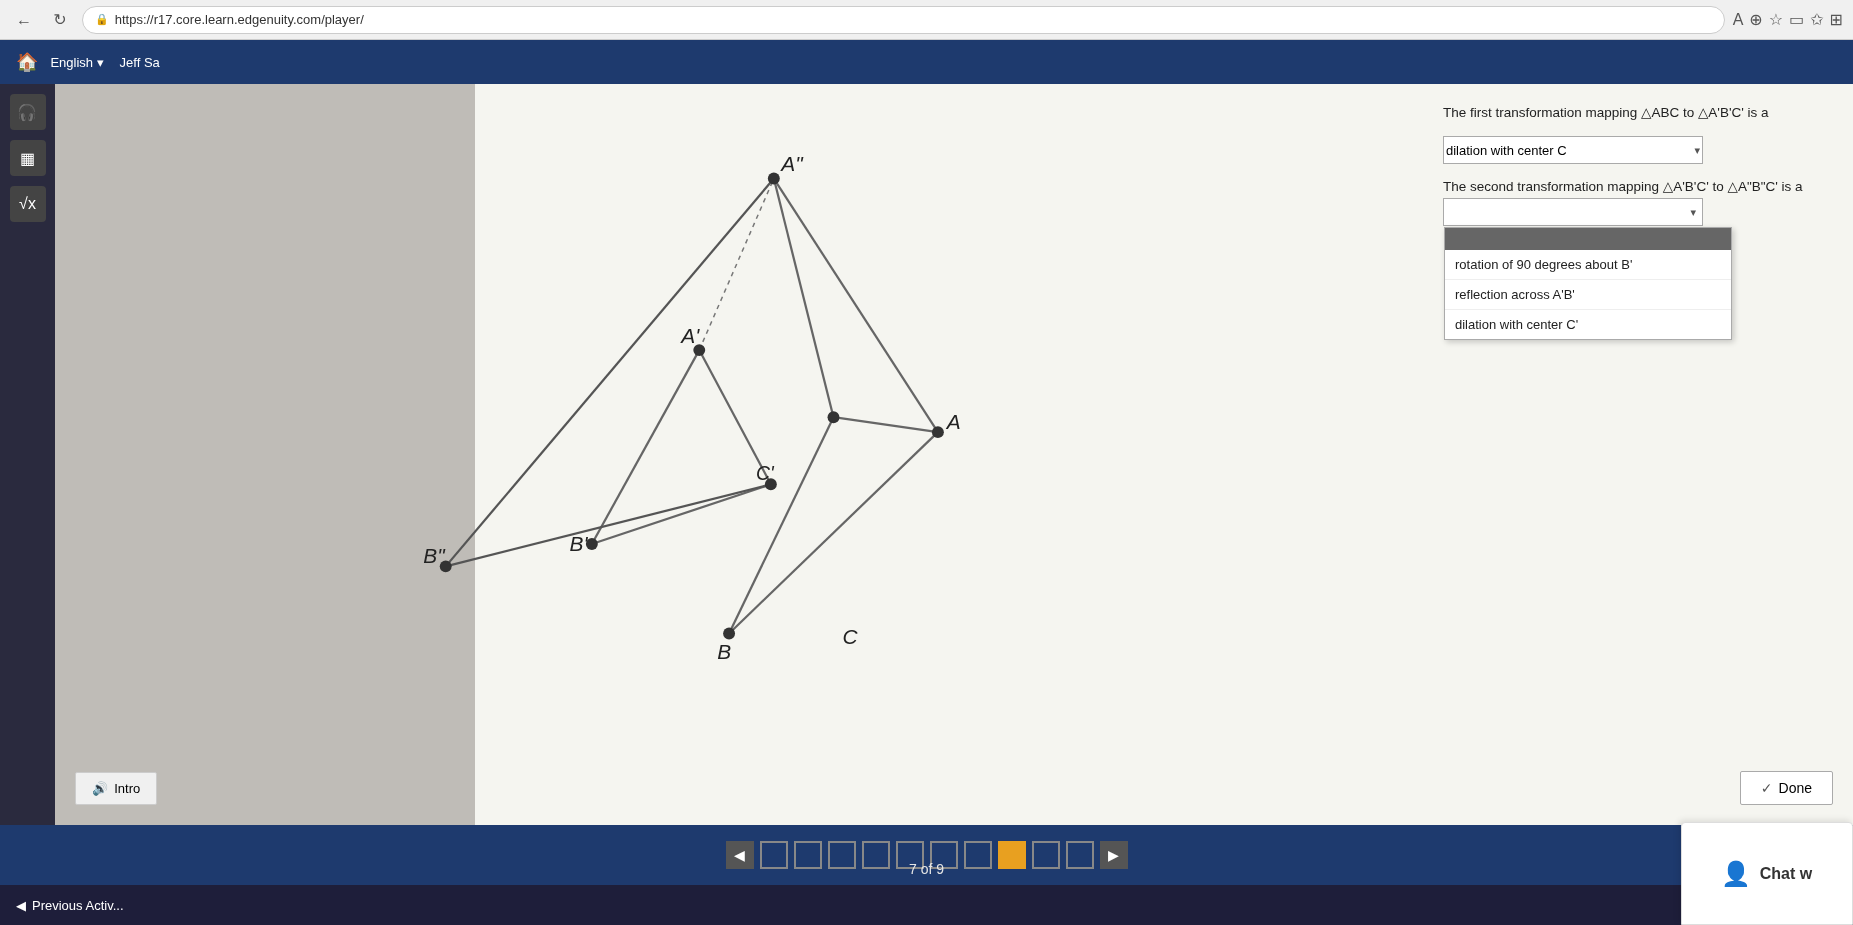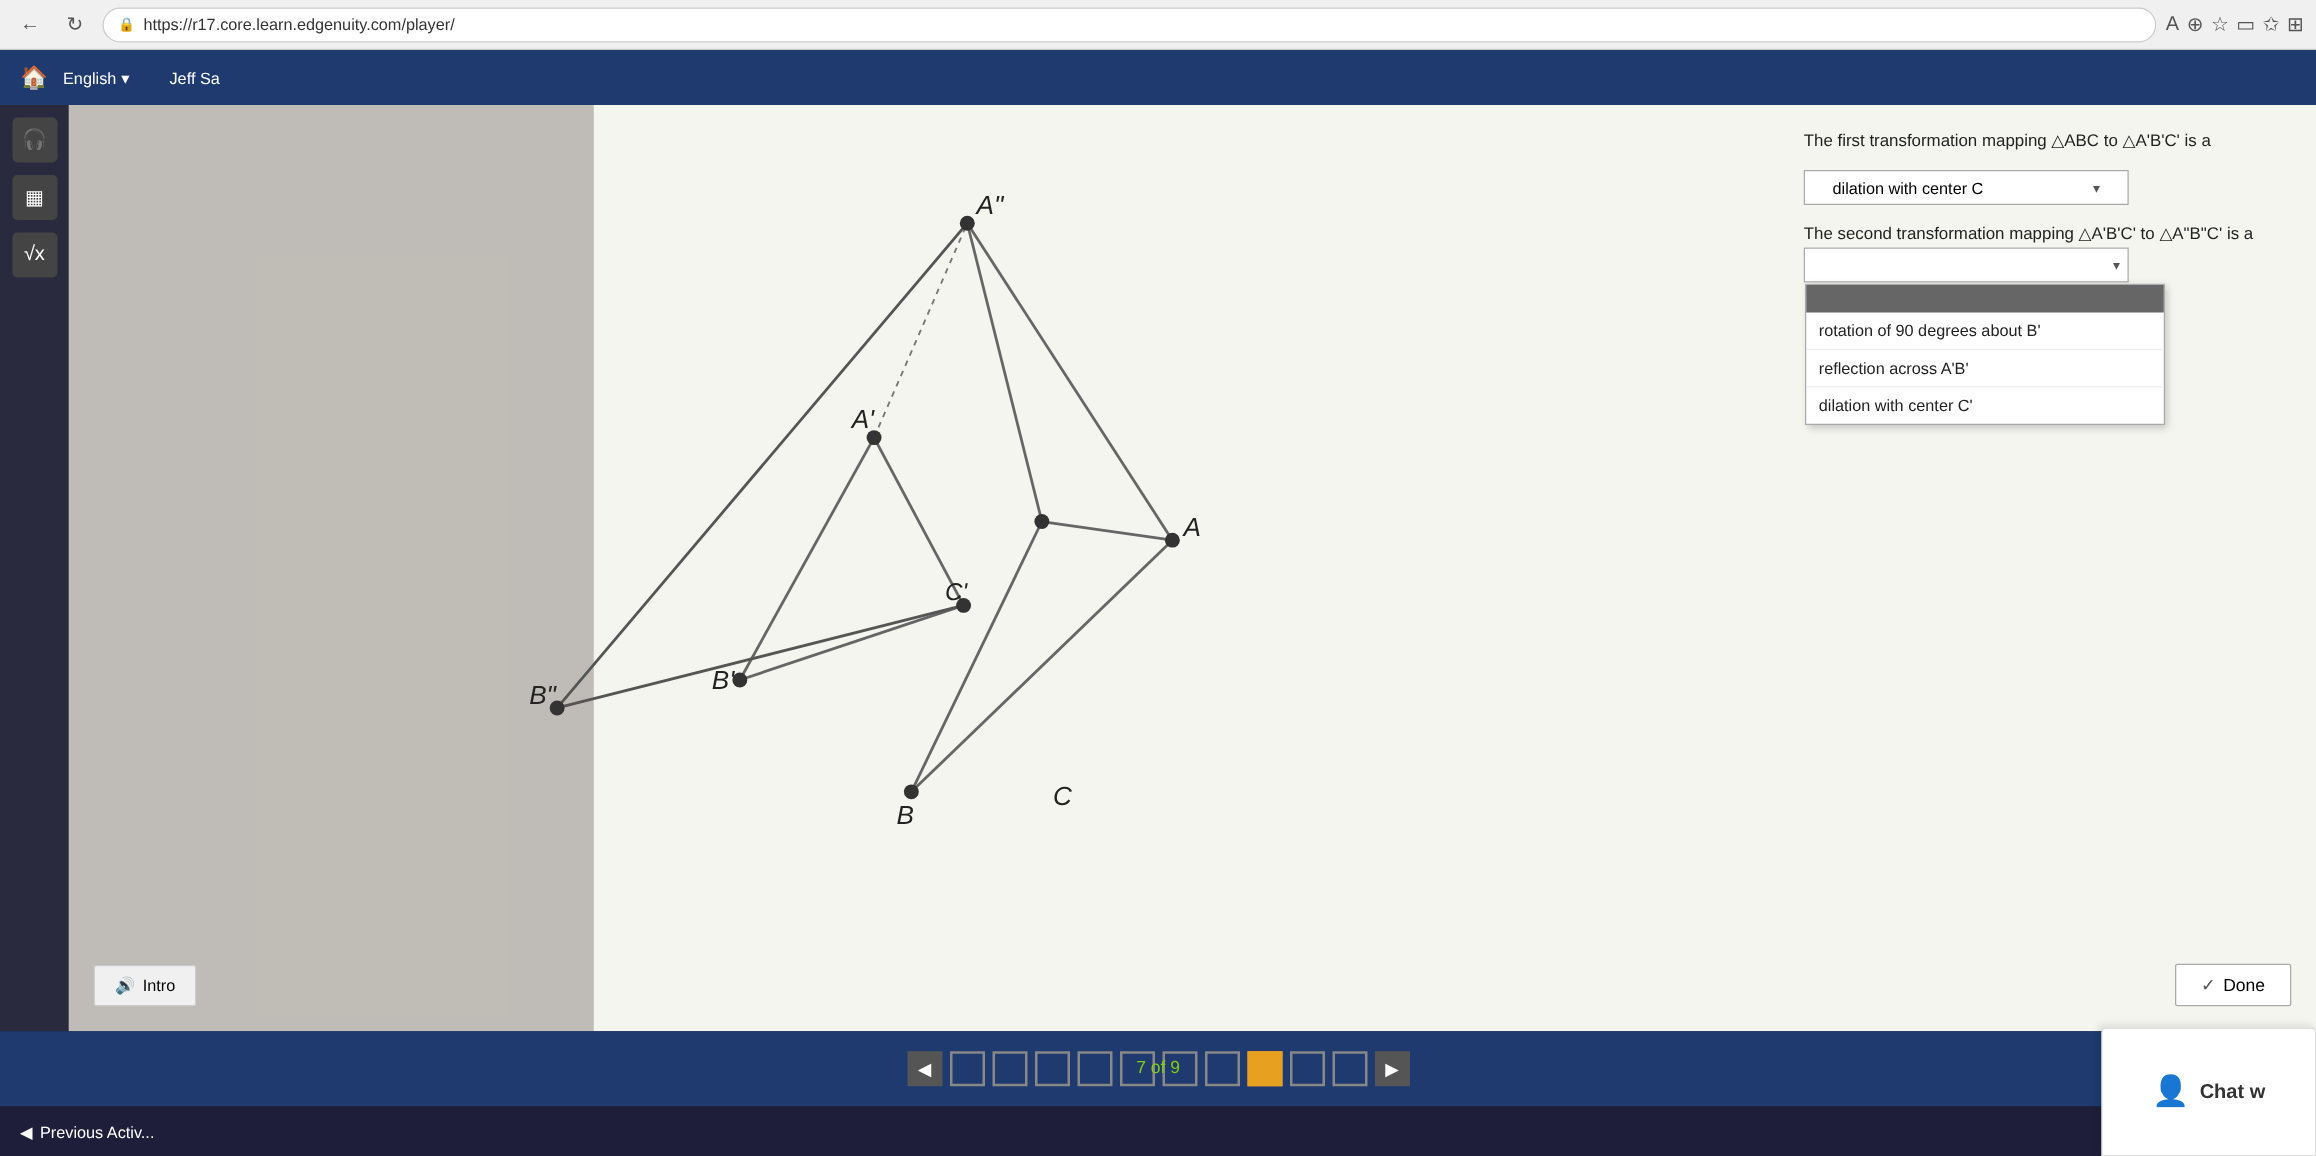--- a/index.html
+++ b/index.html
@@ -54,21 +54,21 @@
     }
     .header-title {
       color: white;
       font-size: 15px;
       font-weight: 600;
       flex: 1;
     }
     .header-right {
       display: flex;
       align-items: center;
-      gap: 32px;
+      gap: 16px;
     }
     .header-lang {
       color: white;
       font-size: 13px;
       display: flex; align-items: center; gap: 4px;
       cursor: pointer;
     }
     .header-user {
       color: white;
       font-size: 13px;
@@ -126,21 +126,21 @@
       font-size: 13.5px;
       color: #222;
       margin-bottom: 16px;
     }
     .dropdown-select {
       width: 260px;
       height: 28px;
       border: 1px solid #aaa;
       background: white;
       font-size: 13px;
-      padding: 2px 22px;
+      padding: 2px 2px;
       cursor: pointer;
       display: flex; align-items: center; justify-content: space-between;
     }
     .dropdown-arrow { font-size: 11px; color: #555; }
     .question-sub2 {
       font-size: 13.5px;
       color: #222;
       margin-top: 14px;
       margin-bottom: 4px;
     }
@@ -230,24 +230,24 @@
       display: flex; align-items: center; justify-content: center;
     }
     .nav-page-btn {
       width: 28px; height: 28px;
       background: transparent;
       border: 2px solid #888;
       cursor: pointer;
     }
     .nav-page-btn.active { background: #e8a020; border-color: #e8a020; }
     .nav-page-label {
-      color: #84cc16;
+      color: #e5e5e5;
       font-size: 14px;
       position: absolute;
-      bottom: 24px;
+      bottom: 8px;
       left: 50%;
       transform: translateX(-50%);
     }
 
     
     .chat-widget {
       position: absolute;
       bottom: 0;
       right: 0;
       width: 172px;

